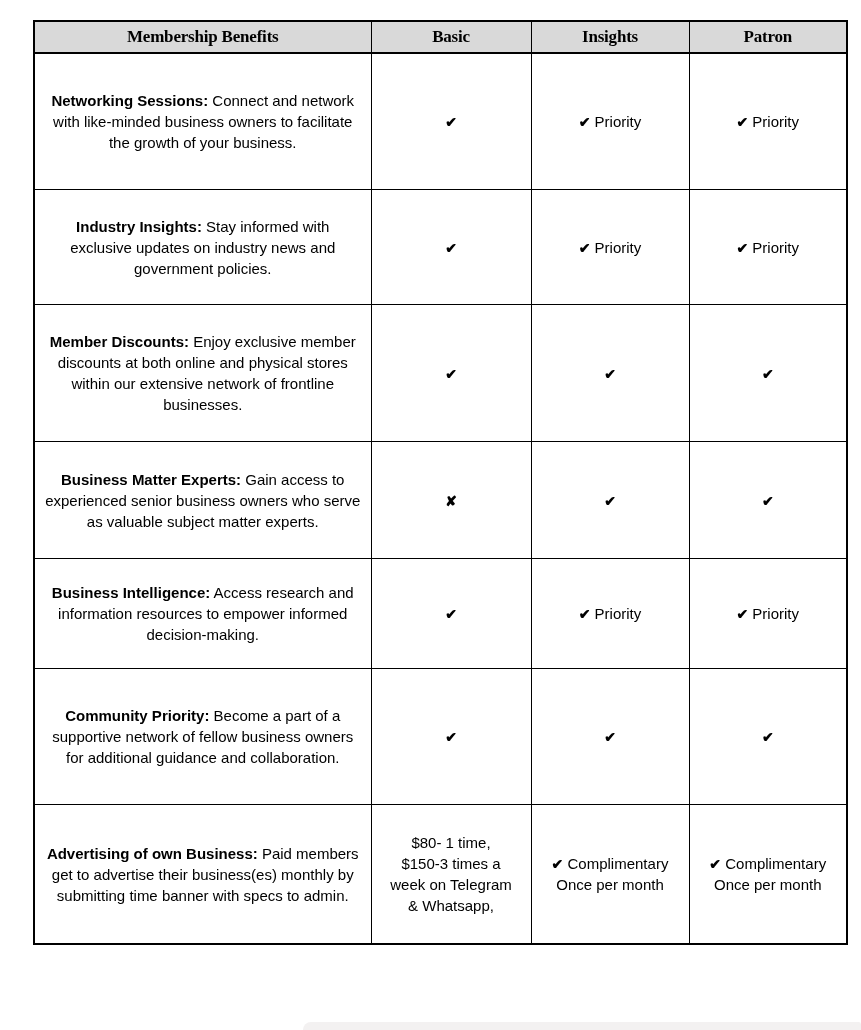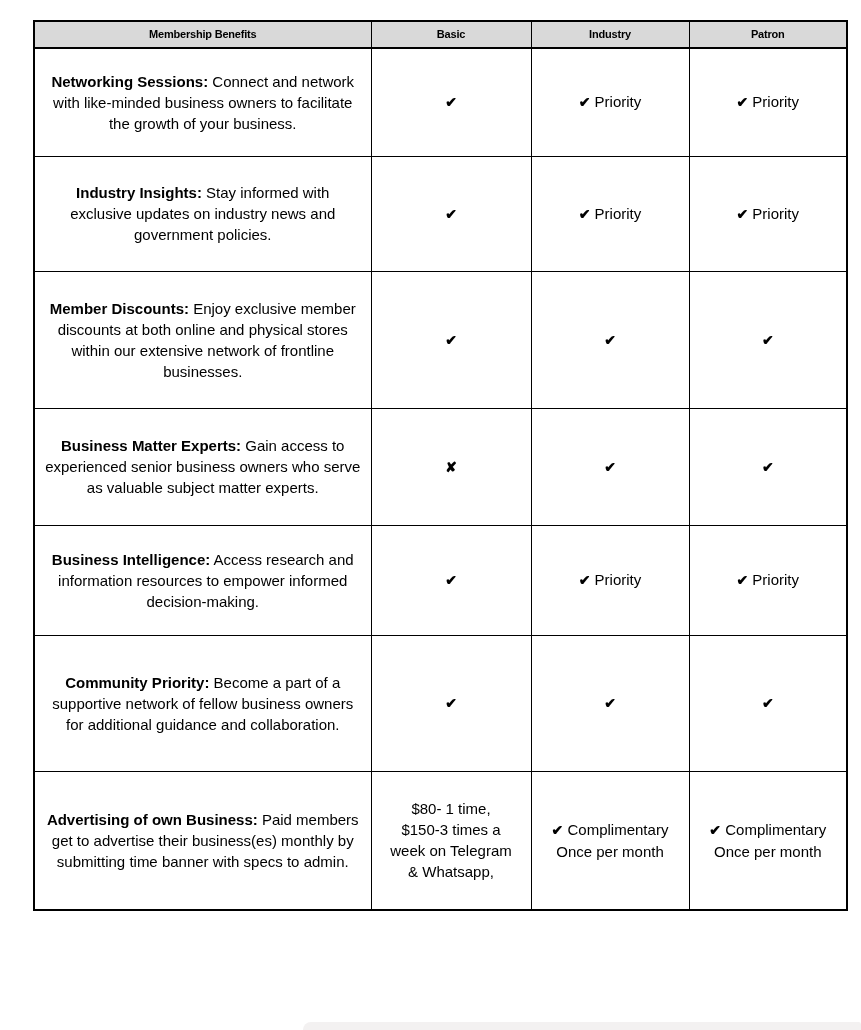--- a/index.html
+++ b/index.html
@@ -29,27 +29,28 @@
     text-align: center;
     vertical-align: middle;
     padding: 4px 10px;
     font-size: 15px;
     line-height: 1.4;
     box-sizing: border-box;
   }
   table.benefits thead th {
     background: var(--header-bg, #d9d9d9);
     font-weight: bold;
-    font-size: 11px;
+    font-size: 17px;
     letter-spacing: -0.2px;
     border-bottom: 2px solid var(--border, #000);
     padding: 3px 2px;
+    font-family: Liberation Serif, serif;
   }
   thead tr { height: 27px; }
-  tbody tr:nth-child(1) { height: 108px; }
+  tbody tr:nth-child(1) { height: 137px; }
   tbody tr:nth-child(2) { height: 115px; }
   tbody tr:nth-child(3) { height: 137px; margin-left: 24px; }
   tbody tr:nth-child(4) { height: 117px; }
   tbody tr:nth-child(5) { height: 110px; }
   tbody tr:nth-child(6) { height: 136px; }
   tbody tr:nth-child(7) { height: 139px; }
   tbody tr:nth-child(8) { height: 70px; }
   .benefit-cell {
     padding: 4px 12px;
   }
@@ -85,21 +86,21 @@
     <colgroup>
         <col style="width: 337px;">
         <col style="width: 160px;">
         <col style="width: 158px;">
         <col style="width: 158px;">
       </colgroup>
     <thead>
       <tr>
           <th>Membership Benefits</th>
           <th>Basic</th>
-          <th>Industry</th>
+          <th>Insights</th>
           <th>Patron</th>
         </tr>
     </thead>
     <tbody>
         <tr>
           <td class="benefit-cell"><span class="benefit-bold">Networking Sessions:</span><span> Connect and network with like-minded business owners to facilitate the growth of your business.</span></td>
           <td><span class="mark">✔</span></td>
           <td><span class="mark">✔</span> <span class="cell-text">Priority</span></td>
           <td><span class="mark">✔</span> <span class="cell-text">Priority</span></td>
         </tr>

